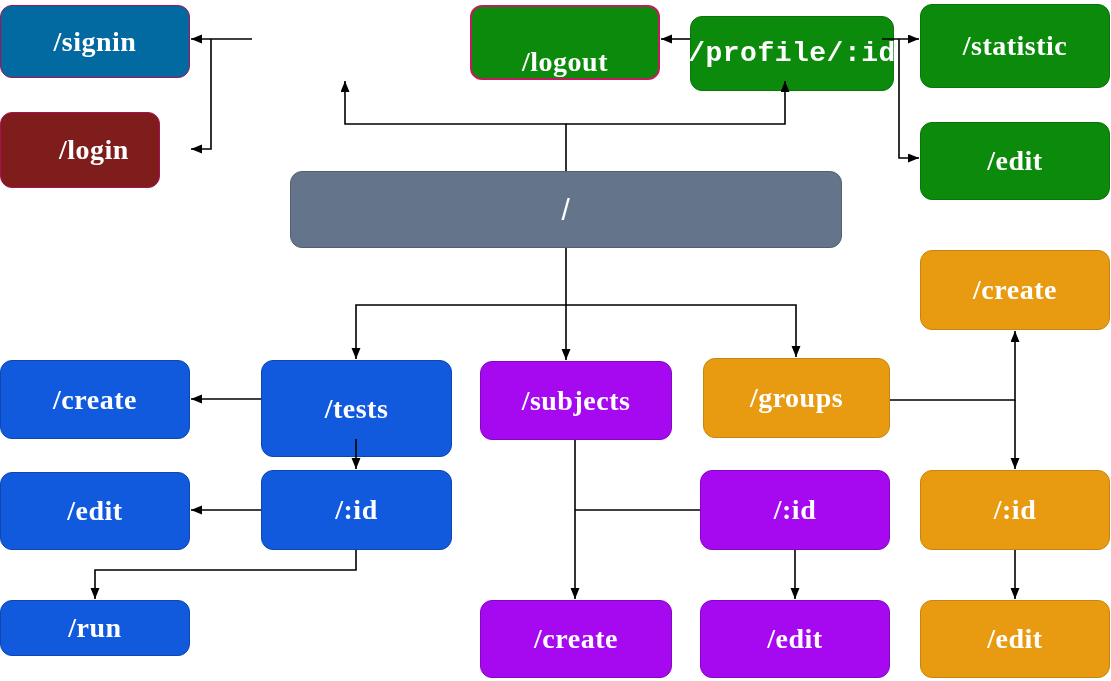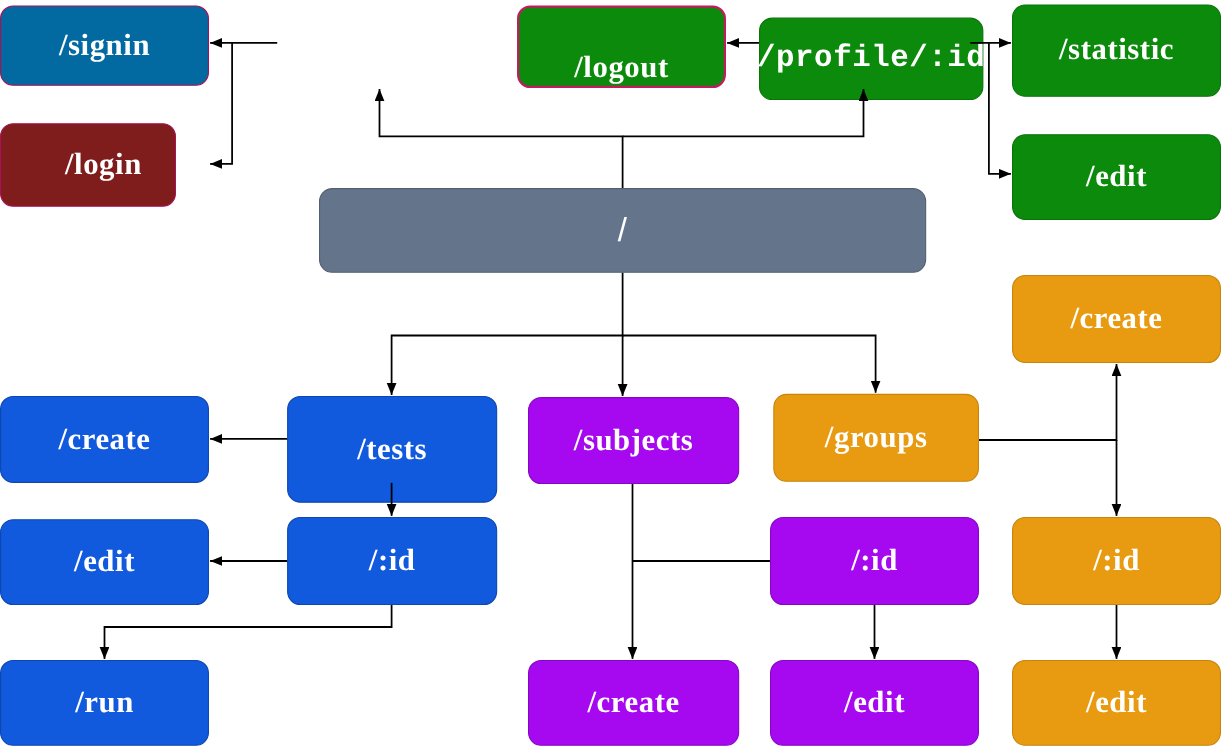--- a/index.html
+++ b/index.html
@@ -86,21 +86,21 @@
   <div class="node" style="left: 261px; top: 470px; width: 191px; height: 80px; background: rgb(17, 89, 221); border-color: rgb(14, 71, 176);">
       <span class="label">/:id</span>
     </div>
   <div class="node" style="left: 700px; top: 470px; width: 190px; height: 80px; background: rgb(166, 9, 240); border-color: rgb(134, 7, 194);">
       <span class="label">/:id</span>
     </div>
   <div class="node" style="left: 920px; top: 470px; width: 190px; height: 80px; background: rgb(232, 155, 16); border-color: rgb(200, 133, 13);">
       <span class="label">/:id</span>
     </div>
 
-  <div class="node" style="left: 0px; top: 600px; width: 190px; height: 78px; background: rgb(17, 89, 221); border-color: rgb(14, 71, 176);">
+  <div class="node" style="left: 0px; top: 600px; width: 190px; height: 56px; background: rgb(17, 89, 221); border-color: rgb(14, 71, 176);">
       <span class="label">/run</span>
     </div>
   <div class="node" style="left: 480px; top: 600px; width: 192px; height: 78px; background: rgb(166, 9, 240); border-color: rgb(134, 7, 194);">
       <span class="label">/create</span>
     </div>
   <div class="node" style="left: 700px; top: 600px; width: 190px; height: 78px; background: rgb(166, 9, 240); border-color: rgb(134, 7, 194);">
       <span class="label">/edit</span>
     </div>
   <div class="node" style="left: 920px; top: 600px; width: 190px; height: 78px; background: rgb(232, 155, 16); border-color: rgb(200, 133, 13);">
       <span class="label">/edit</span>

